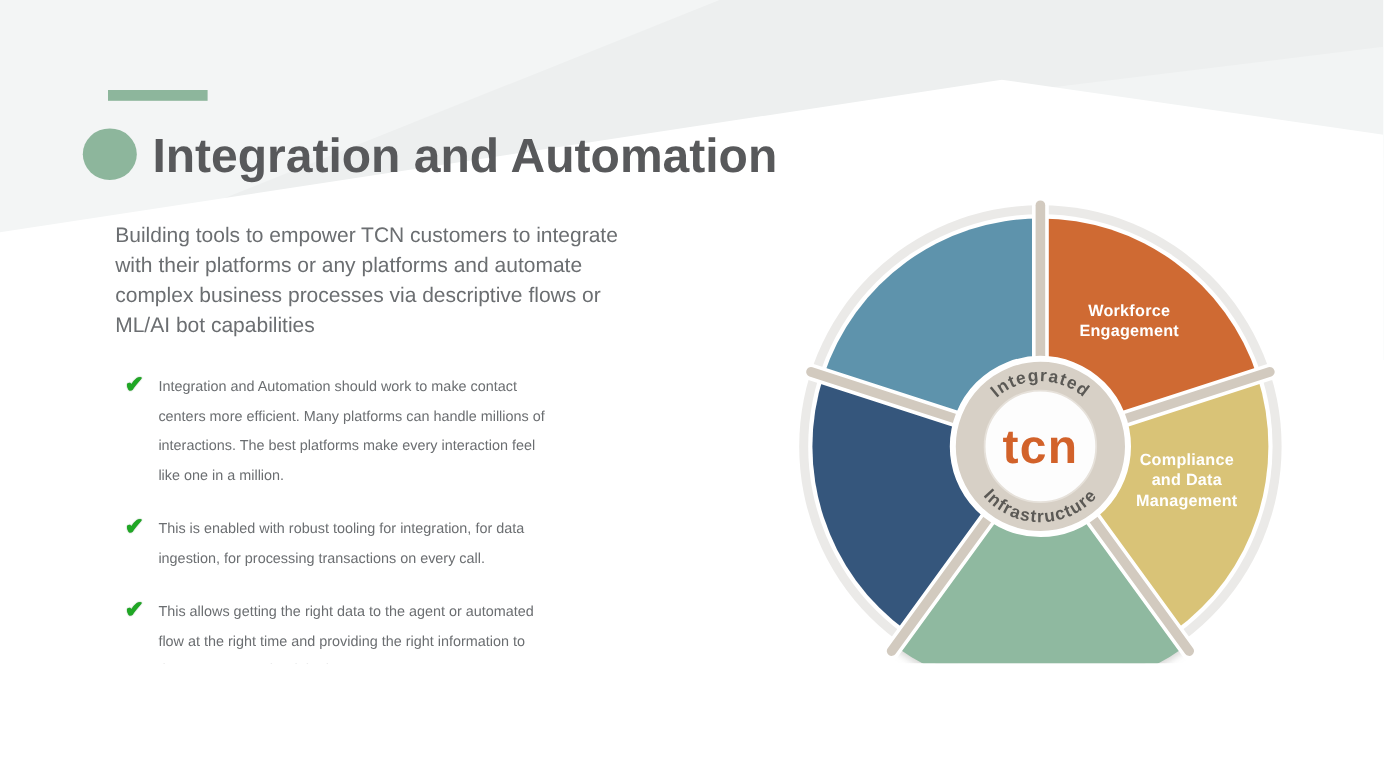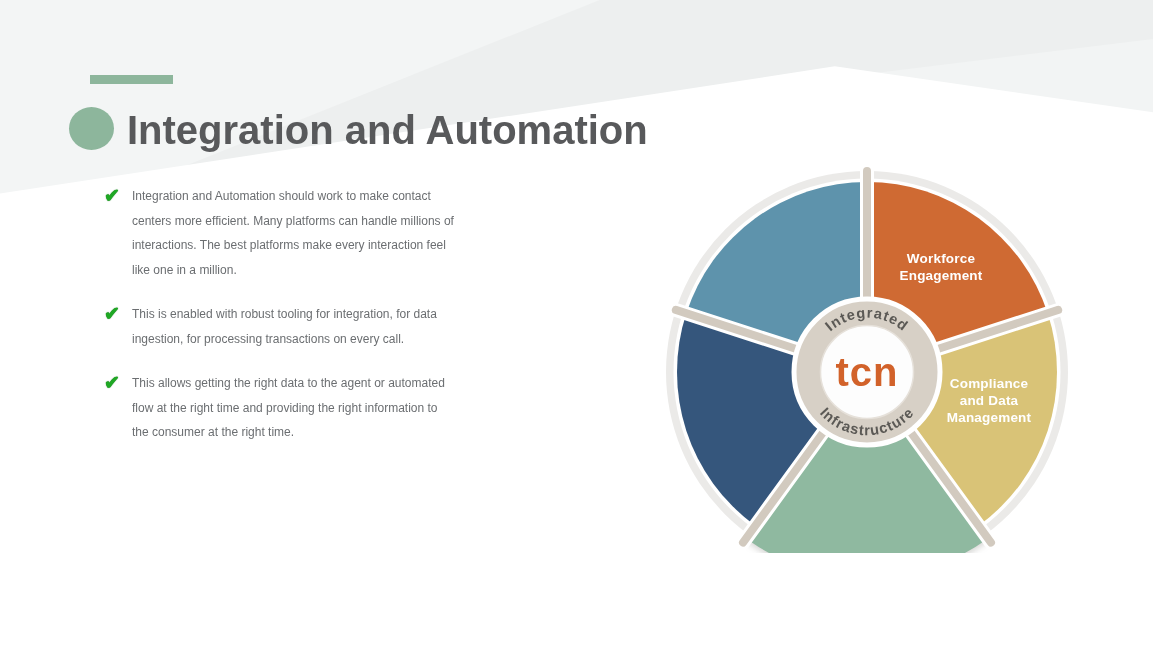--- a/index.html
+++ b/index.html
@@ -54,20 +54,21 @@
   <div class="bg-gray"></div>
   <div class="bg-gray-light-left"></div>
   <div class="bg-gray-light-right"></div>
   <div class="bg-white"></div>
 
   <div class="accent-bar"></div>
   <div class="accent-dot"></div>
   <h1 class="page-title" style="margin:0;">Integration and Automation</h1>
 
   <div class="left-col">
+    <p class="intro">Building tools to empower TCN customers to integrate with their platforms or any platforms and automate complex business processes via descriptive flows or ML/AI bot capabilities</p>
     <ul class="bullet-list">
       <li class="bullet">
         <span class="check">✔</span>
         <span class="bullet-text">Integration and Automation should work to make contact centers more efficient. Many platforms can handle millions of interactions. The best platforms make every interaction feel like one in a million.</span>
       </li>
       <li class="bullet">
         <span class="check">✔</span>
         <span class="bullet-text">This is enabled with robust tooling for integration, for data ingestion, for processing transactions on every call.</span>
       </li>
       <li class="bullet">

